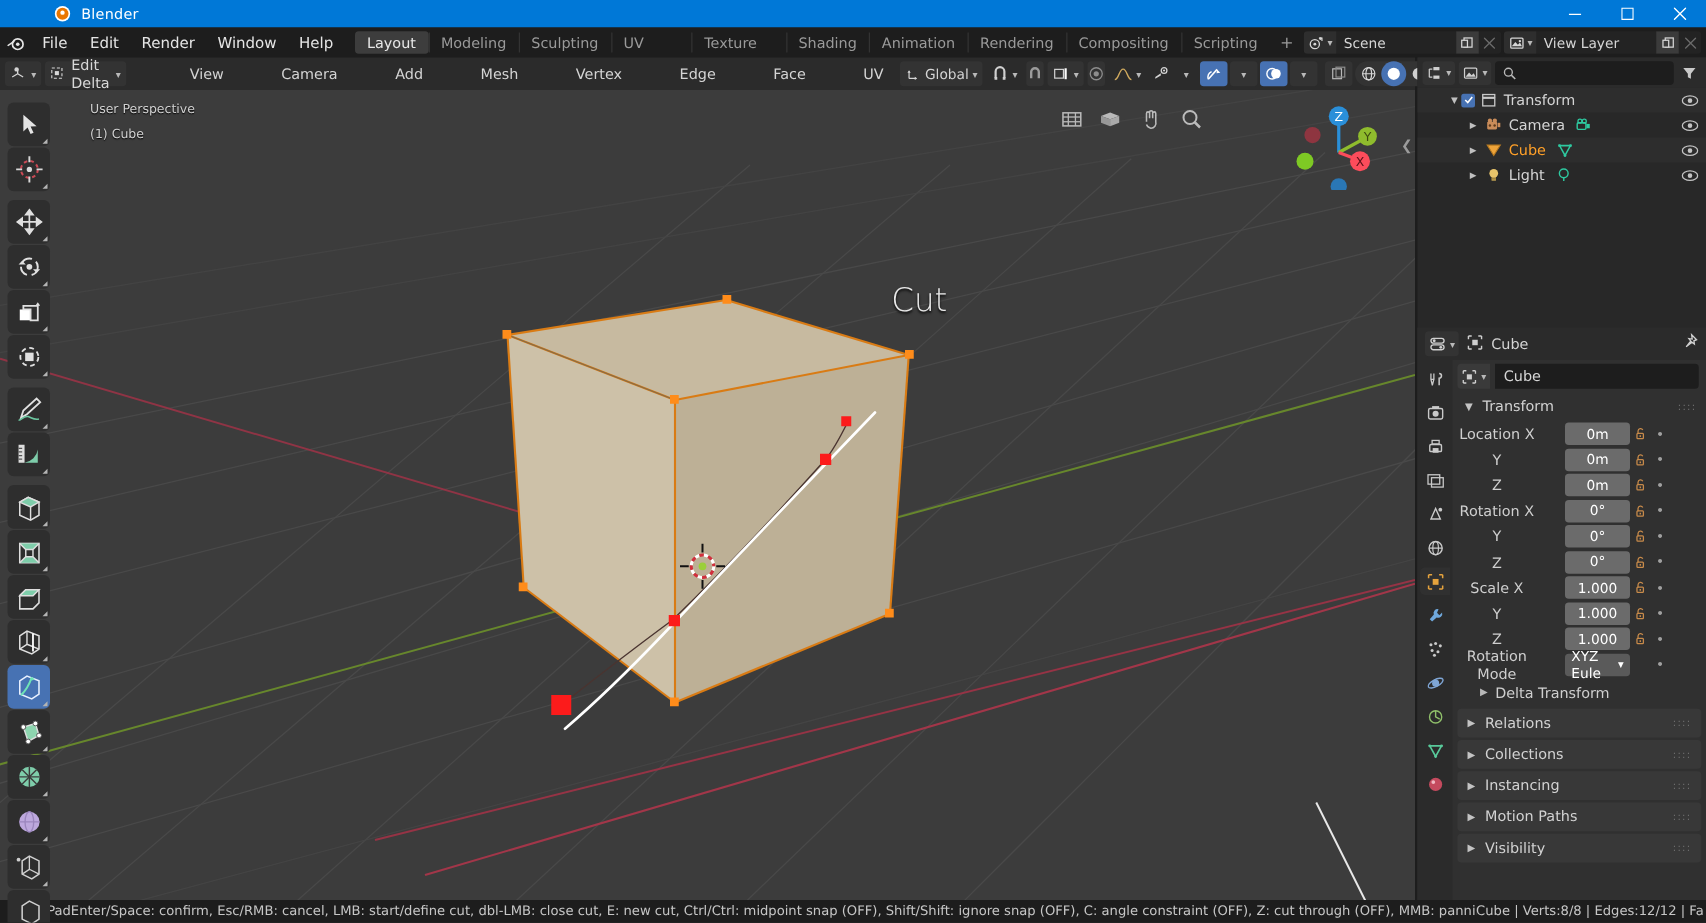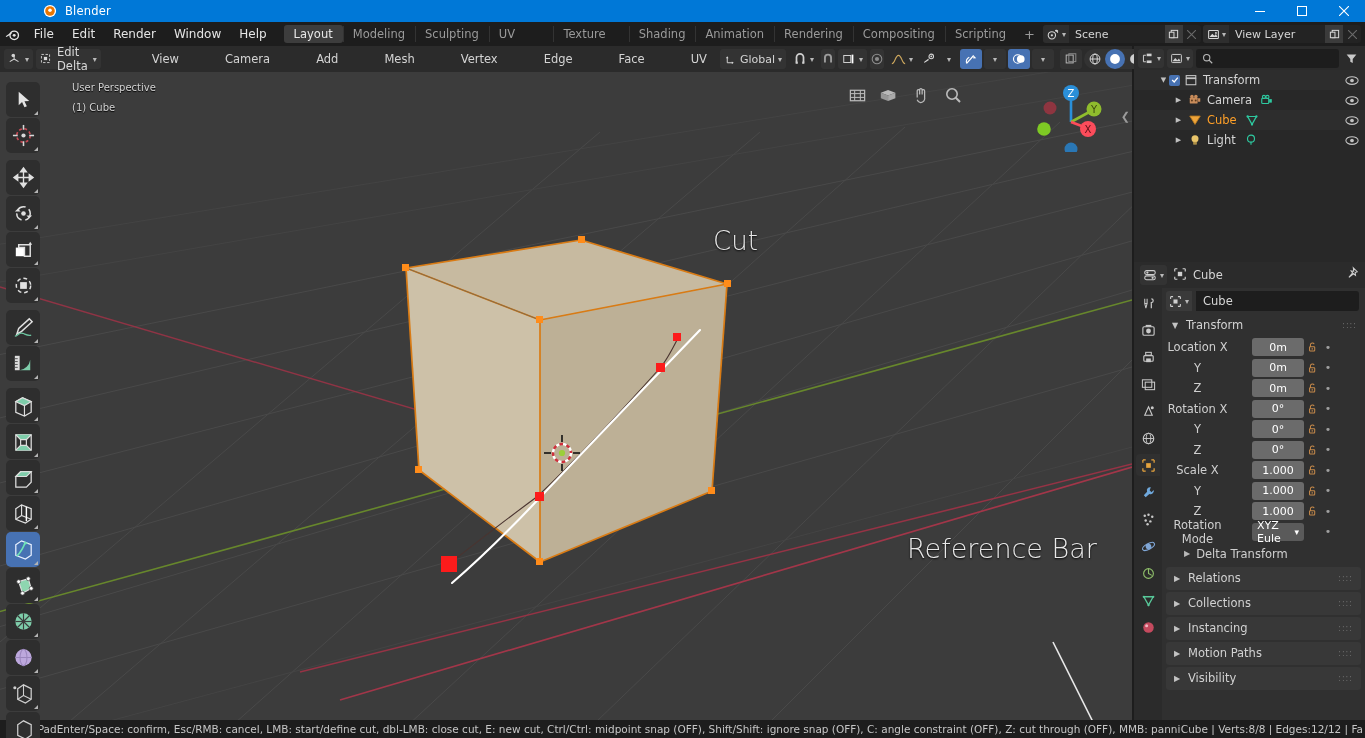--- a/index.html
+++ b/index.html
@@ -532,21 +532,20 @@
         <rect x="535" y="420" width="9" height="9"></rect>
         <rect x="441" y="484" width="16" height="16"></rect>
       </g>
     </g>
   </svg>
 
   <div class="vp-text" style="left:72px; top:10px;">User Perspective</div>
   <div class="vp-text" style="left:72px; top:30px;">(1) Cube</div>
 
   <div class="annot" style="left:713px; top:154px; font-size:26px;">Cut</div>
-  <div class="annot" style="left:907px; top:461px; font-size:27px;">Reference Bar</div>
 
   <div id="navicons">
     <div class="ni">
       <svg width="19" height="19" viewBox="0 0 20 20">
         <rect x="2.5" y="4.5" width="15" height="11" fill="none" stroke="#cfcfcf" stroke-width="1.3"></rect>
         <line x1="2.5" y1="8" x2="17.5" y2="8" stroke="#cfcfcf" stroke-width="1.1"></line>
         <line x1="2.5" y1="12" x2="17.5" y2="12" stroke="#cfcfcf" stroke-width="1.1"></line>
         <line x1="7" y1="4.5" x2="7" y2="15.5" stroke="#cfcfcf" stroke-width="1.1"></line>
         <line x1="13" y1="4.5" x2="13" y2="15.5" stroke="#cfcfcf" stroke-width="1.1"></line>
       </svg>

